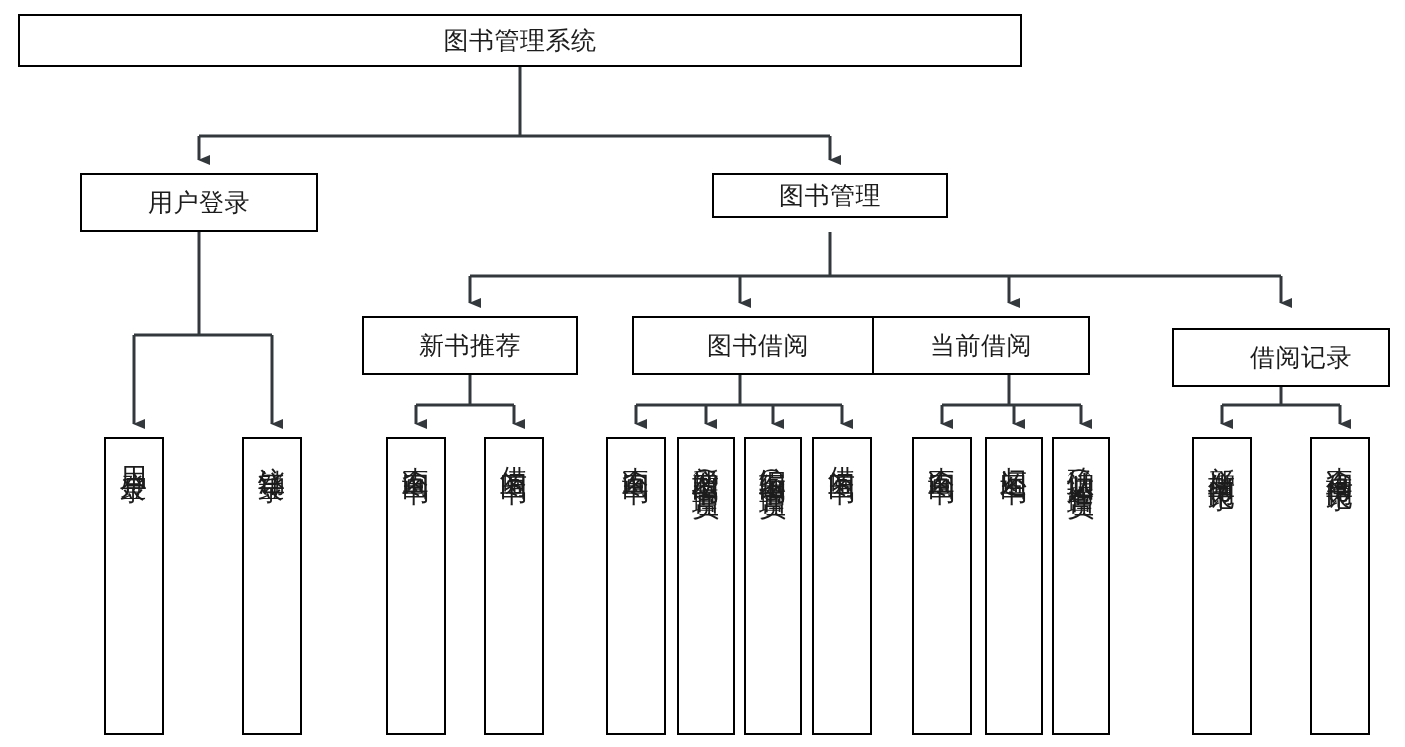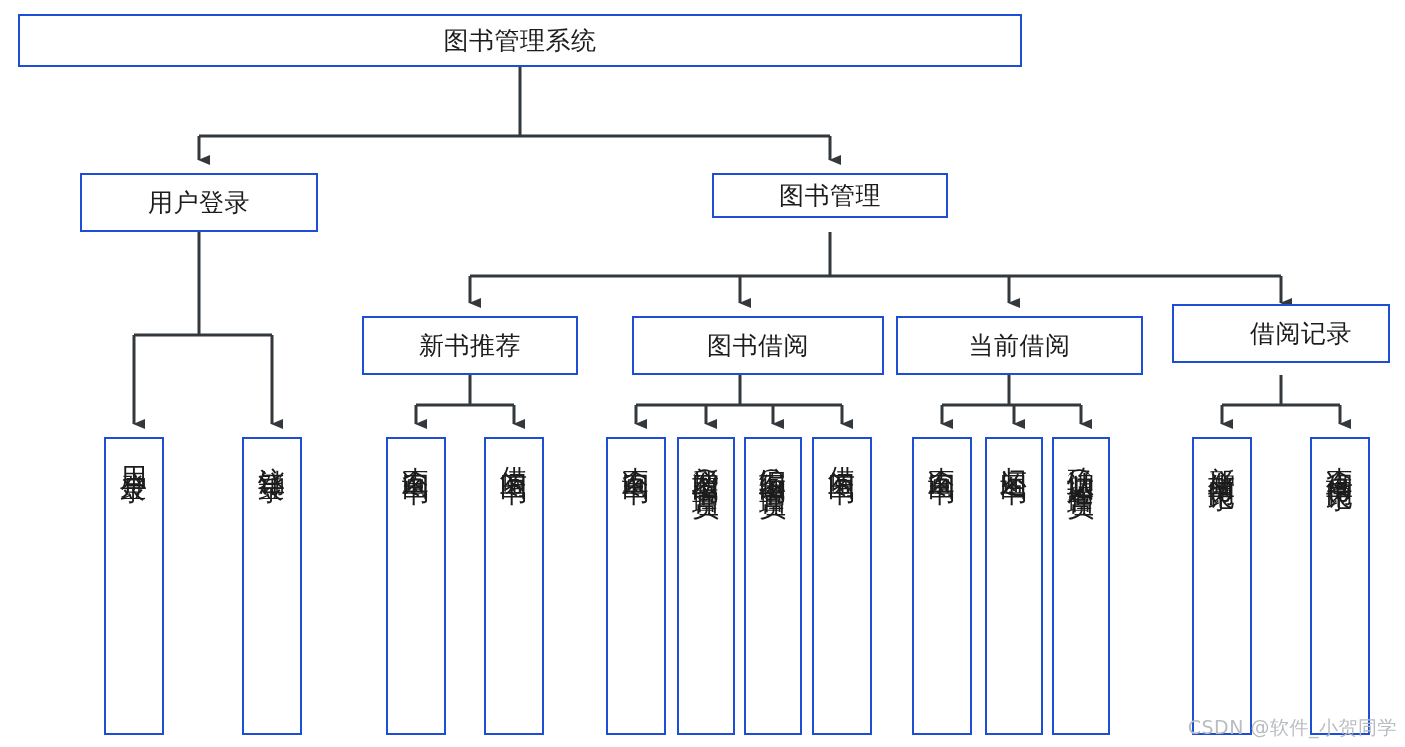--- a/index.html
+++ b/index.html
@@ -26,21 +26,21 @@
     left: 0;
     top: 0;
     width: 1405px;
     height: 747px;
     display: block;
   }
   .node-box {
     position: absolute;
     box-sizing: border-box;
     background: #ffffff;
-    border: 2px solid #1d4ed8;
+    border: 2px solid #000000;
     display: flex;
     align-items: center;
     justify-content: center;
     overflow: hidden;
   }
   .node-label-h {
     font-size: 25px;
     color: #1c1c1c;
     line-height: 1.1;
     letter-spacing: 0.5px;
@@ -129,24 +129,24 @@
       </div>
       <div class="node-box" style="left: 712px; top: 173px; width: 236px; height: 45px;">
         <span class="node-label-h">图书管理</span>
       </div>
       <div class="node-box" style="left: 362px; top: 316px; width: 216px; height: 59px; text-align: right;">
         <span class="node-label-h">新书推荐</span>
       </div>
       <div class="node-box" style="left: 632px; top: 316px; width: 252px; height: 59px;">
         <span class="node-label-h">图书借阅</span>
       </div>
-      <div class="node-box" style="left: 896px; top: 316px; width: 247px; height: 59px;">
+      <div class="node-box" style="left: 872px; top: 316px; width: 218px; height: 59px;">
         <span class="node-label-h">当前借阅</span>
       </div>
-      <div class="node-box" style="left: 1172px; top: 304px; width: 218px; height: 59px; padding-left: 40px;">
+      <div class="node-box" style="left: 1172px; top: 328px; width: 218px; height: 59px; padding-left: 40px;">
         <span class="node-label-h">借阅记录</span>
       </div>
       <div class="node-box vertical" style="left: 104px; top: 437px; width: 60px; height: 298px;">
         <span class="node-label-v">用户登录</span>
       </div>
       <div class="node-box vertical" style="left: 242px; top: 437px; width: 60px; height: 298px;">
         <span class="node-label-v">注销登录</span>
       </div>
       <div class="node-box vertical" style="left: 386px; top: 437px; width: 60px; height: 298px;">
         <span class="node-label-v">查询图书</span>
@@ -176,14 +176,13 @@
         <span class="node-label-v">确认归还（管理员）</span>
       </div>
       <div class="node-box vertical" style="left: 1192px; top: 437px; width: 60px; height: 298px;">
         <span class="node-label-v">新增借阅记录</span>
       </div>
       <div class="node-box vertical" style="left: 1310px; top: 437px; width: 60px; height: 298px;">
         <span class="node-label-v">查询借阅记录</span>
       </div>
     </div>
 
-  <div class="watermark">CSDN @软件_小贺同学</div>
 </div>
 
 </body></html>

